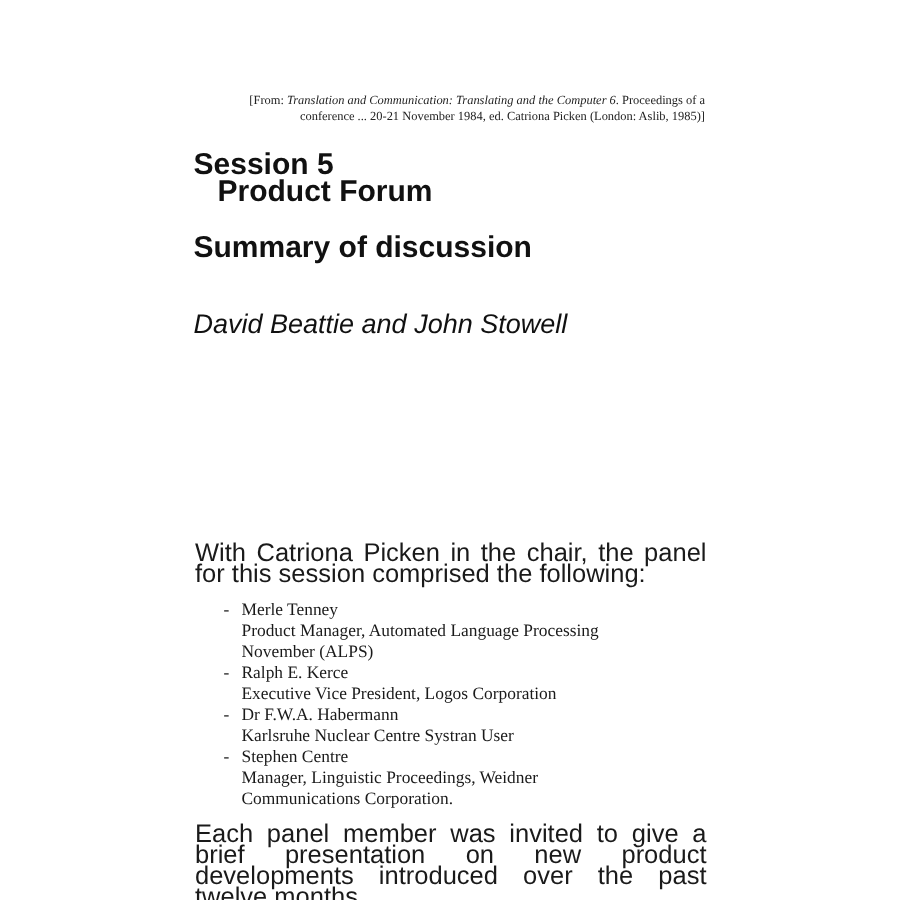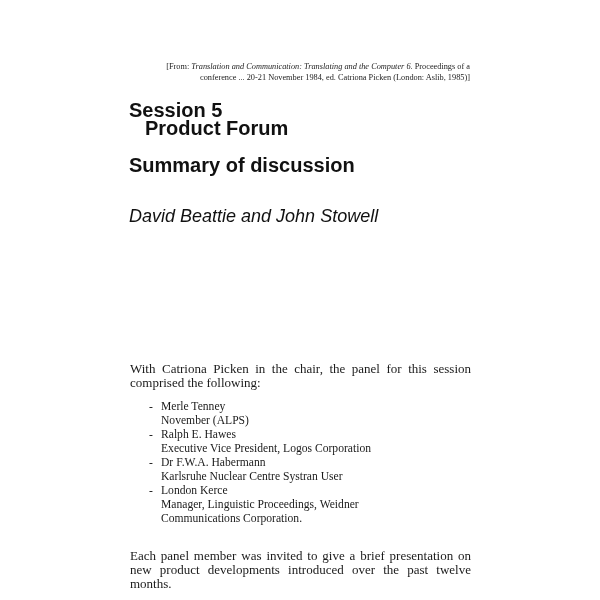--- a/index.html
+++ b/index.html
@@ -18,21 +18,21 @@
     font-family: "Liberation Sans", sans-serif; font-weight: bold; font-size: 20px;
     line-height: 19px; color: #111;
   }
   .authors {
     position: absolute; left: 129px; top: 206px;
     font-family: "Liberation Sans", sans-serif; font-style: italic; font-size: 18px;
     line-height: 20px; color: #111;
   }
   .para {
     position: absolute; left: 130px; width: 341px;
-    font-family: Liberation Serif, serif; font-size: 13px; line-height: 14px;
+    font-family: Liberation Sans, sans-serif; font-size: 17px; line-height: 14px;
     text-align: justify; text-align-last: left; color: #1a1a1a;
   }
   .panel-list {
     position: absolute; left: 149px; top: 400px; margin: 0; padding: 0; list-style: none;
     font-family: "Liberation Serif", serif; font-size: 11.6px; line-height: 14px; color: #1a1a1a;
   }
   .panel-list li { position: relative; padding-left: 12px; }
   .panel-list .dash { position: absolute; left: 0; top: 0; }
   .panel-list .line { display: block; white-space: nowrap; }
 </style>
@@ -46,33 +46,34 @@
 <div class="heading" style="top:156px;">Summary of discussion</div>
 
 <div class="authors">David Beattie and John Stowell</div>
 
 <div class="para" style="top:362px;">With Catriona Picken in the chair, the panel for this session comprised the following:</div>
 
 <ul class="panel-list">
   <li>
     <span class="dash">-</span>
     <span class="line">Merle Tenney</span>
+    <span class="line">Product Manager, Automated Language Processing</span>
     <span class="line">November  (ALPS)</span>
   </li>
   <li>
     <span class="dash">-</span>
-    <span class="line">Ralph E.  Hawes</span>
+    <span class="line">Ralph E.  Kerce</span>
     <span class="line">Executive Vice President,  Logos Corporation</span>
   </li>
   <li>
     <span class="dash">-</span>
     <span class="line">Dr F.W.A.  Habermann</span>
     <span class="line">Karlsruhe Nuclear Centre Systran User</span>
   </li>
   <li>
     <span class="dash">-</span>
-    <span class="line">London Kerce</span>
+    <span class="line">Stephen Centre</span>
     <span class="line">Manager,  Linguistic Proceedings, Weidner</span>
     <span class="line">Communications Corporation.</span>
   </li>
 </ul>
 
 <div class="para" style="top:549px;">Each panel member was invited to give a brief presentation on new product developments introduced over the past twelve months.</div>
 
 </body></html>

